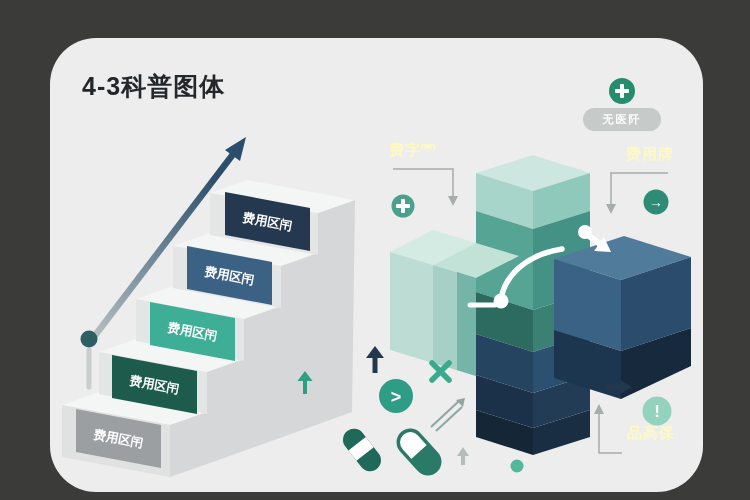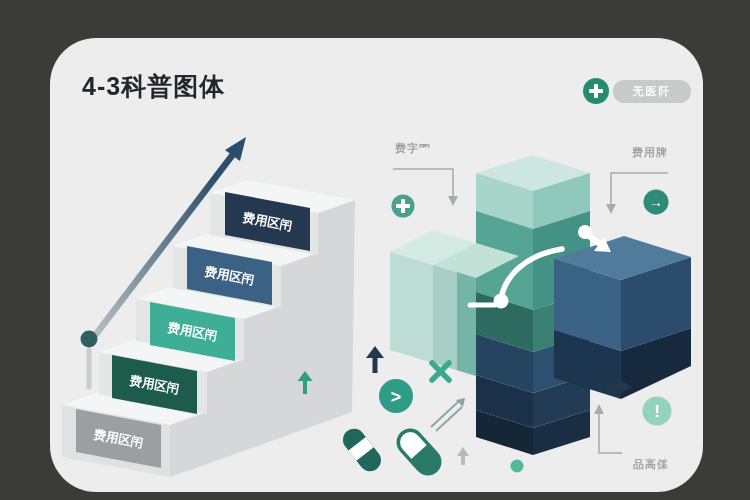--- a/index.html
+++ b/index.html
@@ -2,28 +2,28 @@
 <html><head>
 <meta charset="utf-8">
 <style>
   html,body{margin:0;padding:0;background:#3b3b39;}
   .stage{position:relative;width:750px;height:500px;background:#3b3b39;overflow:hidden;
          font-family:"Liberation Sans","DejaVu Sans",sans-serif;}
   .card{position:absolute;left:50px;top:38px;width:653px;height:454px;
         background:#ecedec;border-radius:46px;}
   .title{position:absolute;left:82px;top:70px;font-size:25px;font-weight:800;
          color:#23272b;letter-spacing:1px;}
-  .badge-wrap{position:absolute;left:583px;top:78px;display:flex;align-items:center;gap:4px;}
+  .badge-wrap{position:absolute;left:583px;top:78px;display:flex;align-items:center;gap:4px;flex-direction:column;}
   .badge-circle{width:26px;height:26px;border-radius:50%;background:#268c6e;position:relative;}
   .badge-circle .bar-v{position:absolute;left:11px;top:6px;width:4px;height:14px;background:#fff;border-radius:1px;}
   .badge-circle .bar-h{position:absolute;left:6px;top:11px;width:14px;height:4px;background:#fff;border-radius:1px;}
   .badge-pill{height:23px;min-width:58px;padding:0 10px;border-radius:12px;background:#c6cac9;
               color:#fdfdfd;font-size:11px;font-weight:700;letter-spacing:2px;
               display:flex;align-items:center;justify-content:center;}
-  .callout{position:absolute;font-size:11px;font-weight:800;color:#a3a3a3;letter-spacing:1px;margin-left:6px;}
+  .callout{position:absolute;font-size:15px;font-weight:800;color:#fef9c3;letter-spacing:1px;}
   .diagram{position:absolute;left:0;top:0;}
   text{font-family:"Liberation Sans","DejaVu Sans",sans-serif;}
 </style>
 </head>
 <body>
 
 <div class="stage">
   <div class="card"></div>
 
   <div class="title">4-3科普图体</div>
@@ -31,21 +31,21 @@
   <div class="badge-wrap">
     <div class="badge-circle">
       <div class="bar-v"></div>
         <div class="bar-h"></div>
     </div>
     <div class="badge-pill">无医阡</div>
   </div>
 
   <div class="callout" style="left:389px;top:141px;">费字罓</div>
   <div class="callout" style="left:626px;top:145px;text-align:right;">费用牌</div>
-  <div class="callout" style="left:627px;top:457px;">品高倸</div>
+  <div class="callout" style="left:627px;top:424px;">品高倸</div>
 
   <svg class="diagram" width="750" height="500" viewBox="0 0 750 500">
     <defs>
       <linearGradient id="arrowGrad" x1="0" y1="1" x2="0.7" y2="0">
         <stop offset="0" stop-color="#b9c3c4"></stop>
         <stop offset="1" stop-color="#2b4e6c"></stop>
       </linearGradient>
     </defs>
 
     <g>

